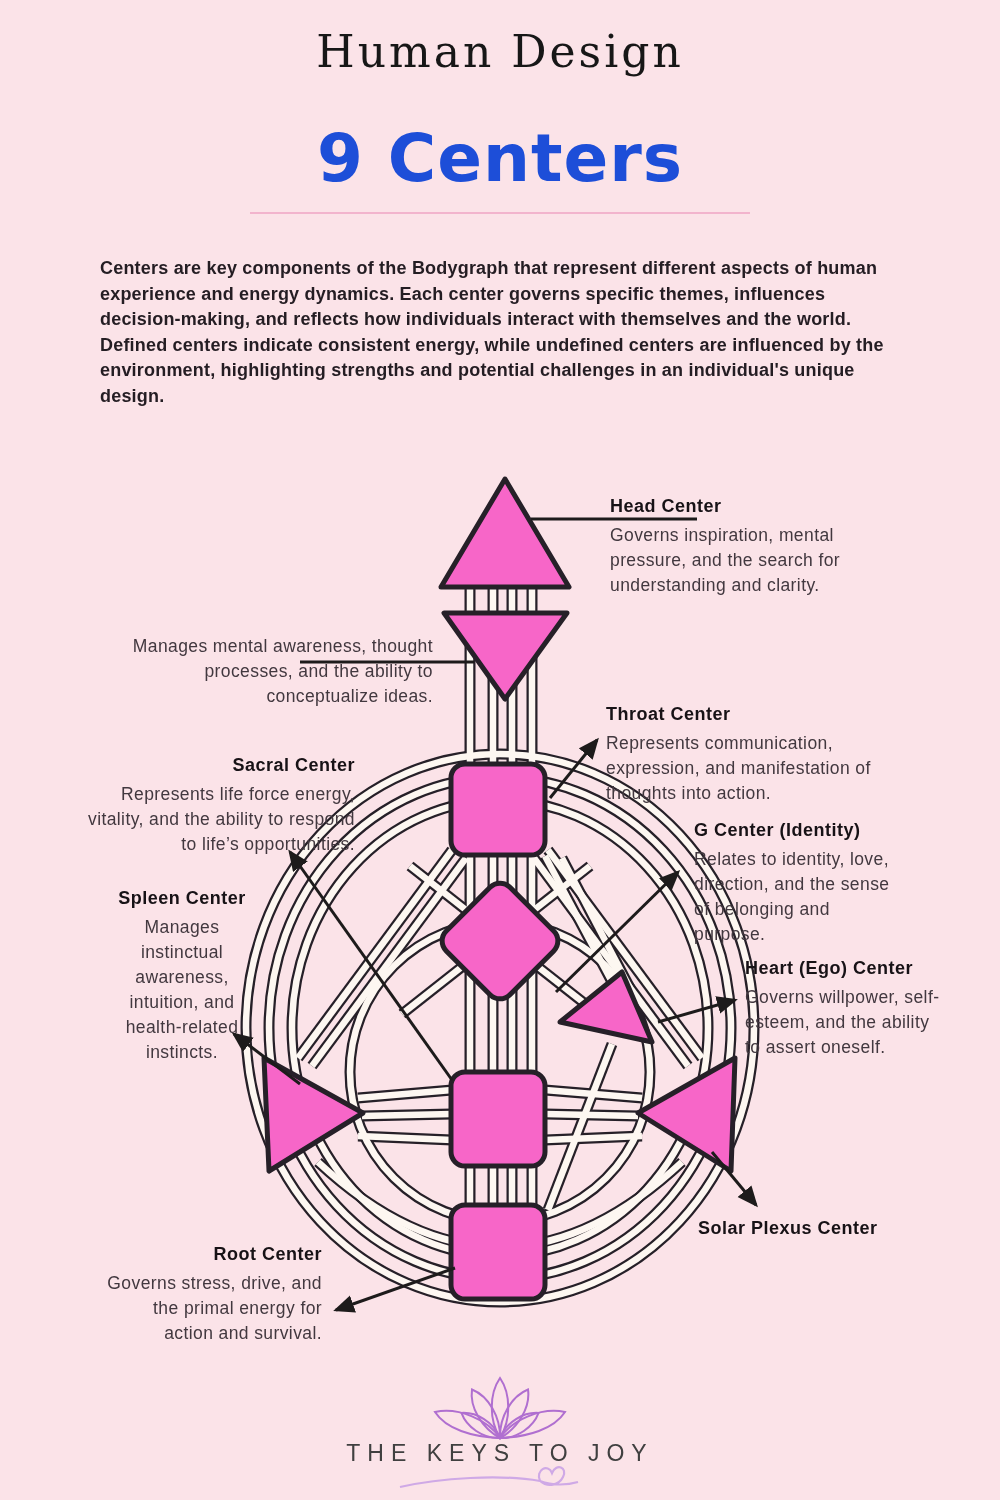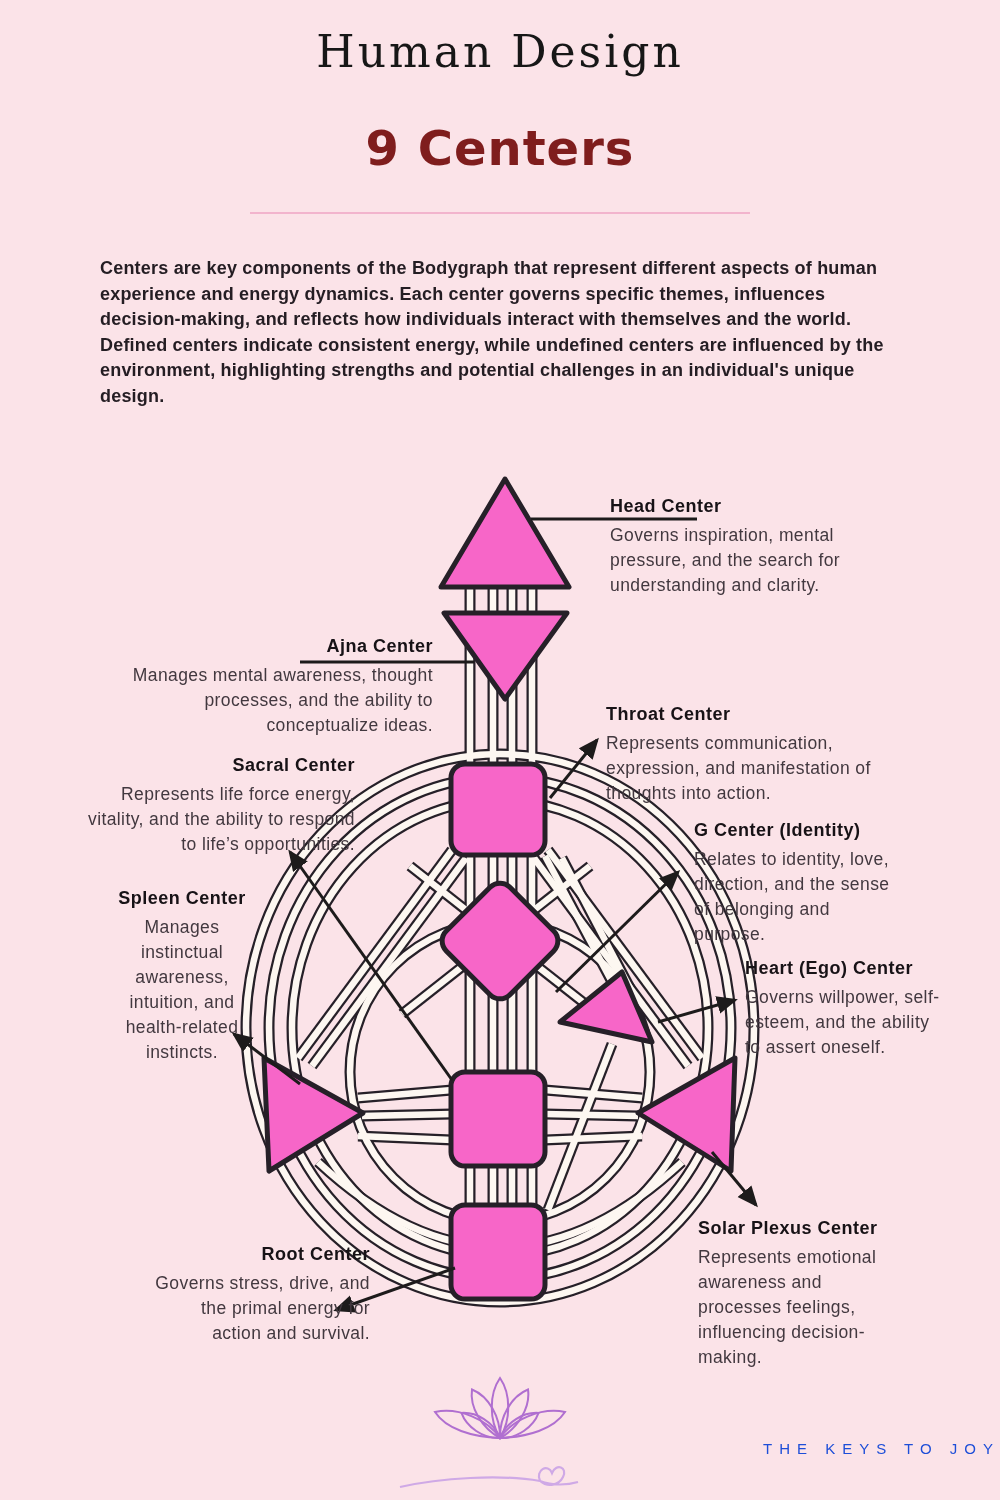--- a/index.html
+++ b/index.html
@@ -11,21 +11,21 @@
   .script-title {
     position:absolute; top:26px; left:0; width:100%;
     text-align:center;
     font-family:"DejaVu Serif", serif; 
     font-size:44px; color:#171717; letter-spacing:3px;
   }
   .main-title {
     position:absolute; top:120px; left:0; width:100%;
     text-align:center;
     font-family:"DejaVu Sans", sans-serif;
-    font-size:48px; font-weight:800; color:#7f1d1d; letter-spacing:1px;
+    font-size:66px; font-weight:800; color:#1d4ed8; letter-spacing:1px;
   }
   .divider {
     position:absolute; top:212px; left:250px; width:500px; height:2px;
     background:#f2b4cd;
   }
   .intro {
     position:absolute; top:256px; left:100px; width:800px;
     font-weight:700; font-size:18px;
     line-height:25.5px; color:#241d23; letter-spacing:0.2px;
   }
@@ -34,26 +34,26 @@
   .label { position:absolute; color:#42383f; font-size:17.5px; line-height:25px; letter-spacing:0.4px; }
   .lbl-title { font-weight:700; color:#171216; font-size:18px; margin-bottom:4px; letter-spacing:0.5px; }
 
   .pos-head   { left:570px; top:494px;  width:270px;margin-left:40px; }
   .pos-ajna   { left:113px; top:634px;  width:320px; text-align:right; }
   .pos-throat { left:606px; top:702px;  width:300px; }
   .pos-sacral { left:70px;  top:753px;  width:285px; text-align:right; }
   .pos-g      { left:694px; top:818px;  width:212px; }
   .pos-spleen { left:102px; top:886px;  width:160px; text-align:center; }
   .pos-heart  { left:745px; top:956px;  width:195px; }
-  .pos-root   { left:107px; top:1242px; width:215px; text-align:right;margin-left:48px; }
+  .pos-root   { left:107px; top:1242px; width:215px; text-align:right; }
   .pos-solar  { left:698px; top:1216px; width:205px; }
 
   .footer-brand {
     position:absolute; top:1440px; left:0; width:100%;
-    text-align:right; font-size:15px; letter-spacing:7px; color:#1d4ed8;
+    text-align:center; font-size:23px; letter-spacing:7px; color:#404040;
   }
   .footer-art { position:absolute; left:0; top:0; }
 </style>
 </head>
 <body>
 
 <div class="page">
 
   <div class="script-title">Human Design</div>
   <div class="main-title">9 Centers</div>
@@ -122,21 +122,20 @@
       <path d="M 712 1152 L 756 1205" marker-end="url(#ah)"></path>
     </g>
   </svg>
 
   <div class="label pos-head">
     <div class="lbl-title">Head Center</div>
     <div class="lbl-desc">Governs inspiration, mental pressure, and the search for understanding and clarity.</div>
   </div>
 
   <div class="label pos-ajna">
-    <div class="lbl-title">Ajna Center</div>
     <div class="lbl-desc">Manages mental awareness, thought processes, and the ability to conceptualize ideas.</div>
   </div>
 
   <div class="label pos-throat">
     <div class="lbl-title">Throat Center</div>
     <div class="lbl-desc">Represents communication, expression, and manifestation of thoughts into action.</div>
   </div>
 
   <div class="label pos-sacral">
     <div class="lbl-title">Sacral Center</div>
@@ -158,21 +157,20 @@
     <div class="lbl-desc">Governs willpower, self-esteem, and the ability to assert oneself.</div>
   </div>
 
   <div class="label pos-root">
     <div class="lbl-title">Root Center</div>
     <div class="lbl-desc">Governs stress, drive, and the primal energy for action and survival.</div>
   </div>
 
   <div class="label pos-solar">
     <div class="lbl-title">Solar Plexus Center</div>
-    <div class="lbl-desc">Represents emotional awareness and processes feelings, influencing decision-making.</div>
   </div>
 
   <svg class="footer-art" viewBox="0 0 1000 1500" width="1000" height="1500">
     <g fill="none" stroke="#b06fd0" stroke-width="2">
       <path d="M 500 1438 C 489 1420, 489 1394, 500 1378 C 511 1394, 511 1420, 500 1438 Z"></path>
       <path d="M 500 1438 C 489 1420, 489 1396, 500 1382 C 511 1396, 511 1420, 500 1438 Z" transform="rotate(30 500 1438)"></path>
       <path d="M 500 1438 C 489 1420, 489 1396, 500 1382 C 511 1396, 511 1420, 500 1438 Z" transform="rotate(-30 500 1438)"></path>
       <path d="M 500 1438 C 490 1424, 491 1404, 500 1392 C 509 1404, 510 1424, 500 1438 Z" transform="rotate(57 500 1438)"></path>
       <path d="M 500 1438 C 490 1424, 491 1404, 500 1392 C 509 1404, 510 1424, 500 1438 Z" transform="rotate(-57 500 1438)"></path>
       <path d="M 500 1438 C 472 1437, 446 1429, 435 1412 C 459 1407, 488 1420, 500 1438 Z"></path>

